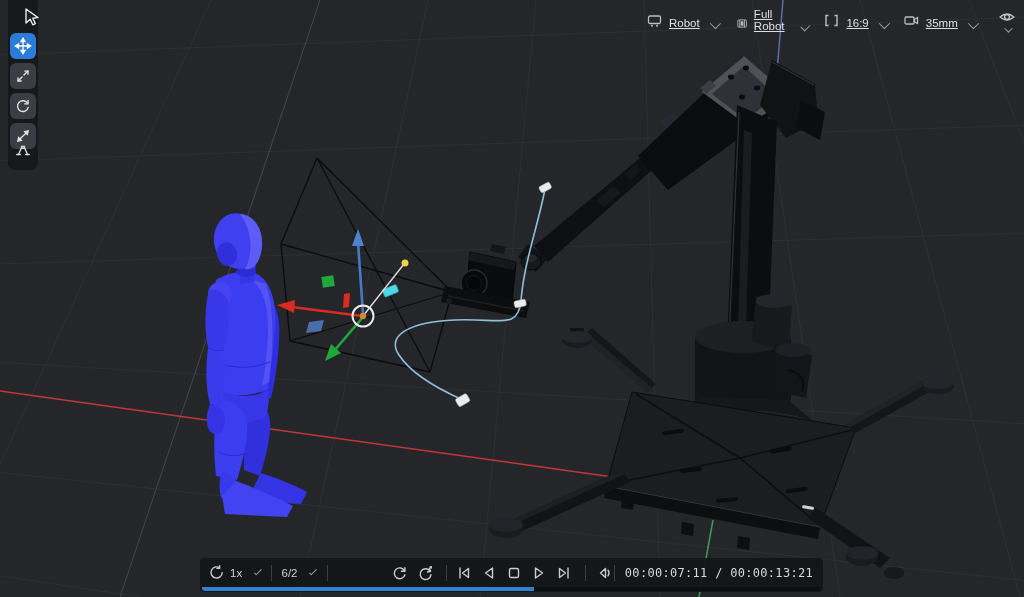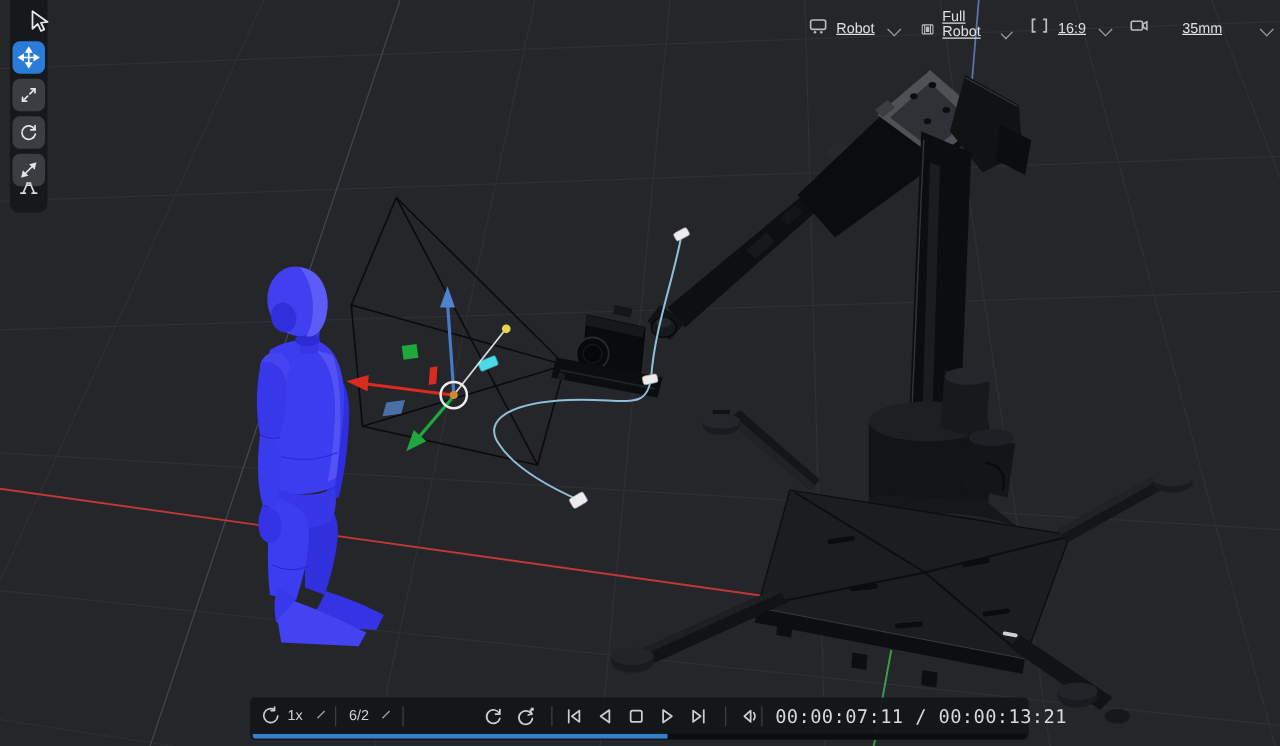--- a/index.html
+++ b/index.html
@@ -32,40 +32,40 @@
     display:flex;align-items:center;color:#dde0e3;font-size:11.5px;
   }
   .dd{display:flex;align-items:flex-end;cursor:pointer;text-decoration:underline;}
   .dd .ic{width:17px;height:17px;margin-right:6px;opacity:.88;}
   .dd .chev{margin-left:10px;}
   .chev{
     width:7px;height:7px;border-right:1.6px solid #9aa0a6;border-bottom:1.6px solid #9aa0a6;
     transform:rotate(45deg) translateY(-2px);display:inline-block;
   }
   .chev.small{width:5px;height:5px;border-width:1.4px;}
-  .mr18{margin-right:18px;} .mr16{margin-right:16px;} .mr22{margin-right:22px;gap:20px;}
+  .mr18{margin-right:18px;} .mr16{margin-right:16px;} .mr22{margin-right:22px;}
   .toggle{display:flex;flex-direction:column;align-items:center;margin-right:16px;cursor:pointer;}
   .toggle .ic{width:18px;height:18px;opacity:.9;}
   .toggle .chev{margin-top:1px;}
   
   .playbar{
     position:absolute;left:200px;top:558px;width:623px;height:34px;
     background:rgba(20,22,25,.95);border-radius:4px;z-index:5;
     color:#cdd1d5;font-size:11.5px;
   }
   .playbar .row{
     position:absolute;left:0;top:0;right:0;height:29px;
     display:flex;align-items:center;padding-left:8px;
   }
   .pb-ic{width:17px;height:17px;flex:none;}
   .pb-ic.big{width:18px;height:18px;}
   .sep{width:1px;height:16px;background:#3b3f44;flex:none;}
   .speed-label{margin:0 0 0 5px;} .step-label{margin:0 4px 0 0;}
   .tc{
-    font-family:"DejaVu Sans Mono",monospace;font-size:15px;color:#d6d9dc;
+    font-family:"DejaVu Sans Mono",monospace;font-size:12px;color:#d6d9dc;
     letter-spacing:.3px;white-space:pre;margin:0 10px 0 10px;
   }
   .progress-track{
     position:absolute;left:2px;right:2px;bottom:1px;height:4px;
     background:#0b0d0f;border-radius:0 0 3px 3px;overflow:hidden;
   }
   .progress-fill{height:100%;background:#3380cc;}
   .ticon{stroke:#c9ccd0;stroke-width:1.4;fill:none;stroke-linejoin:round;stroke-linecap:round;}
 </style>
 </head>

